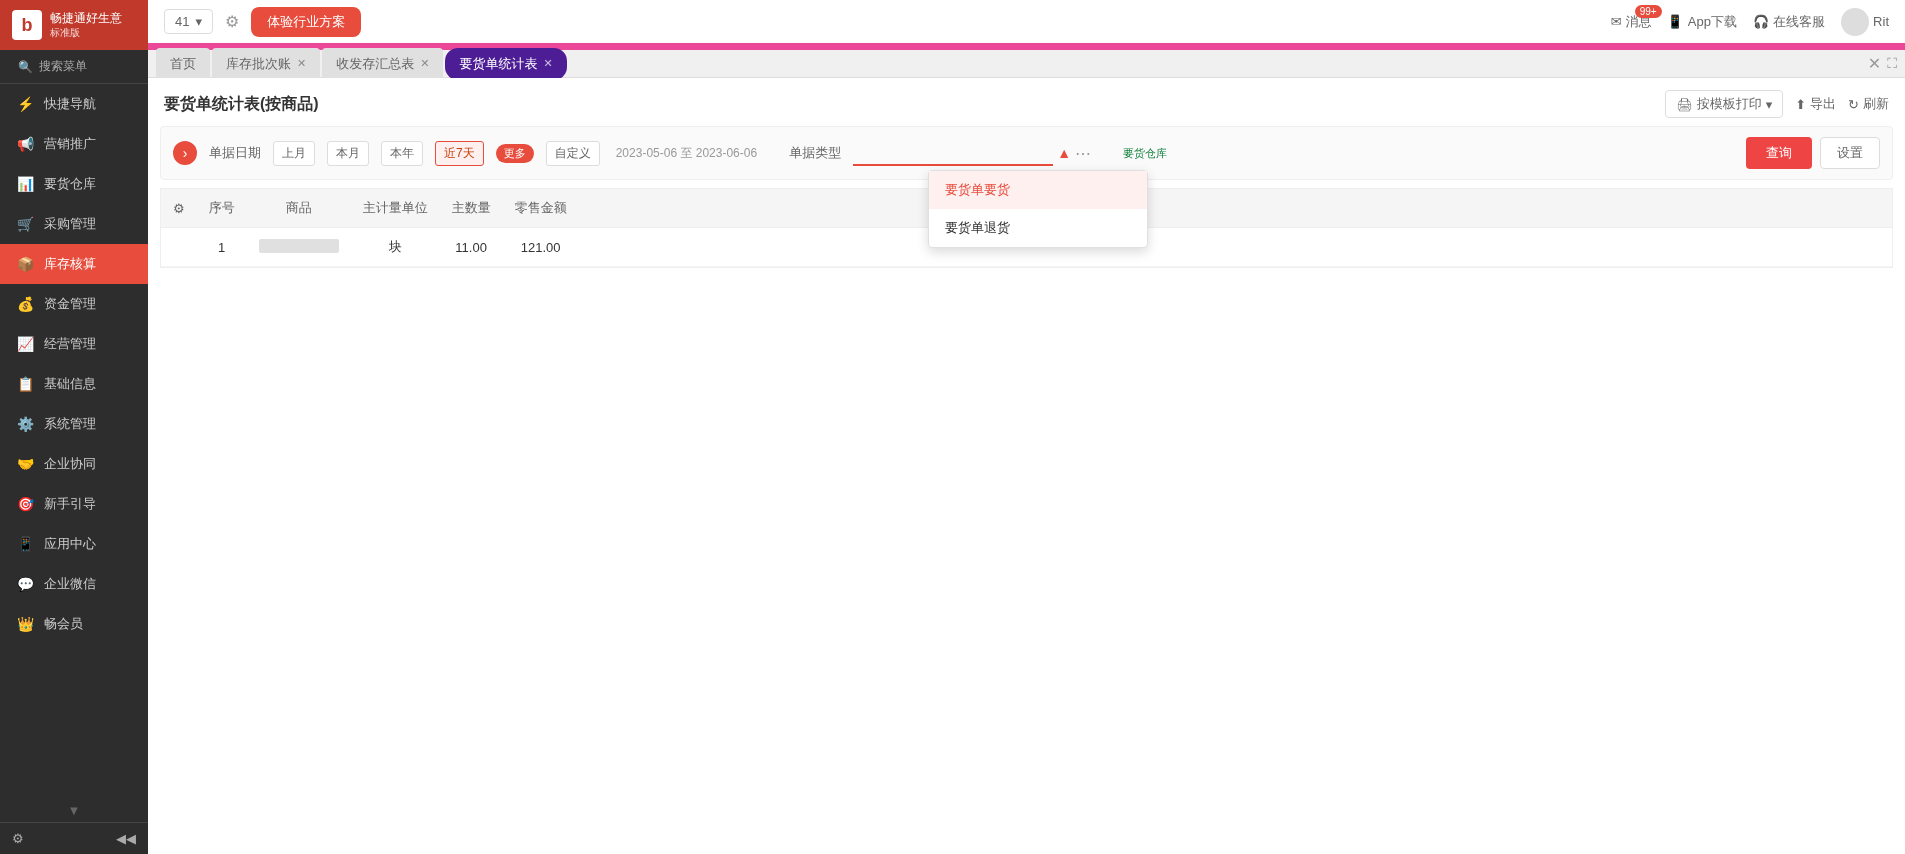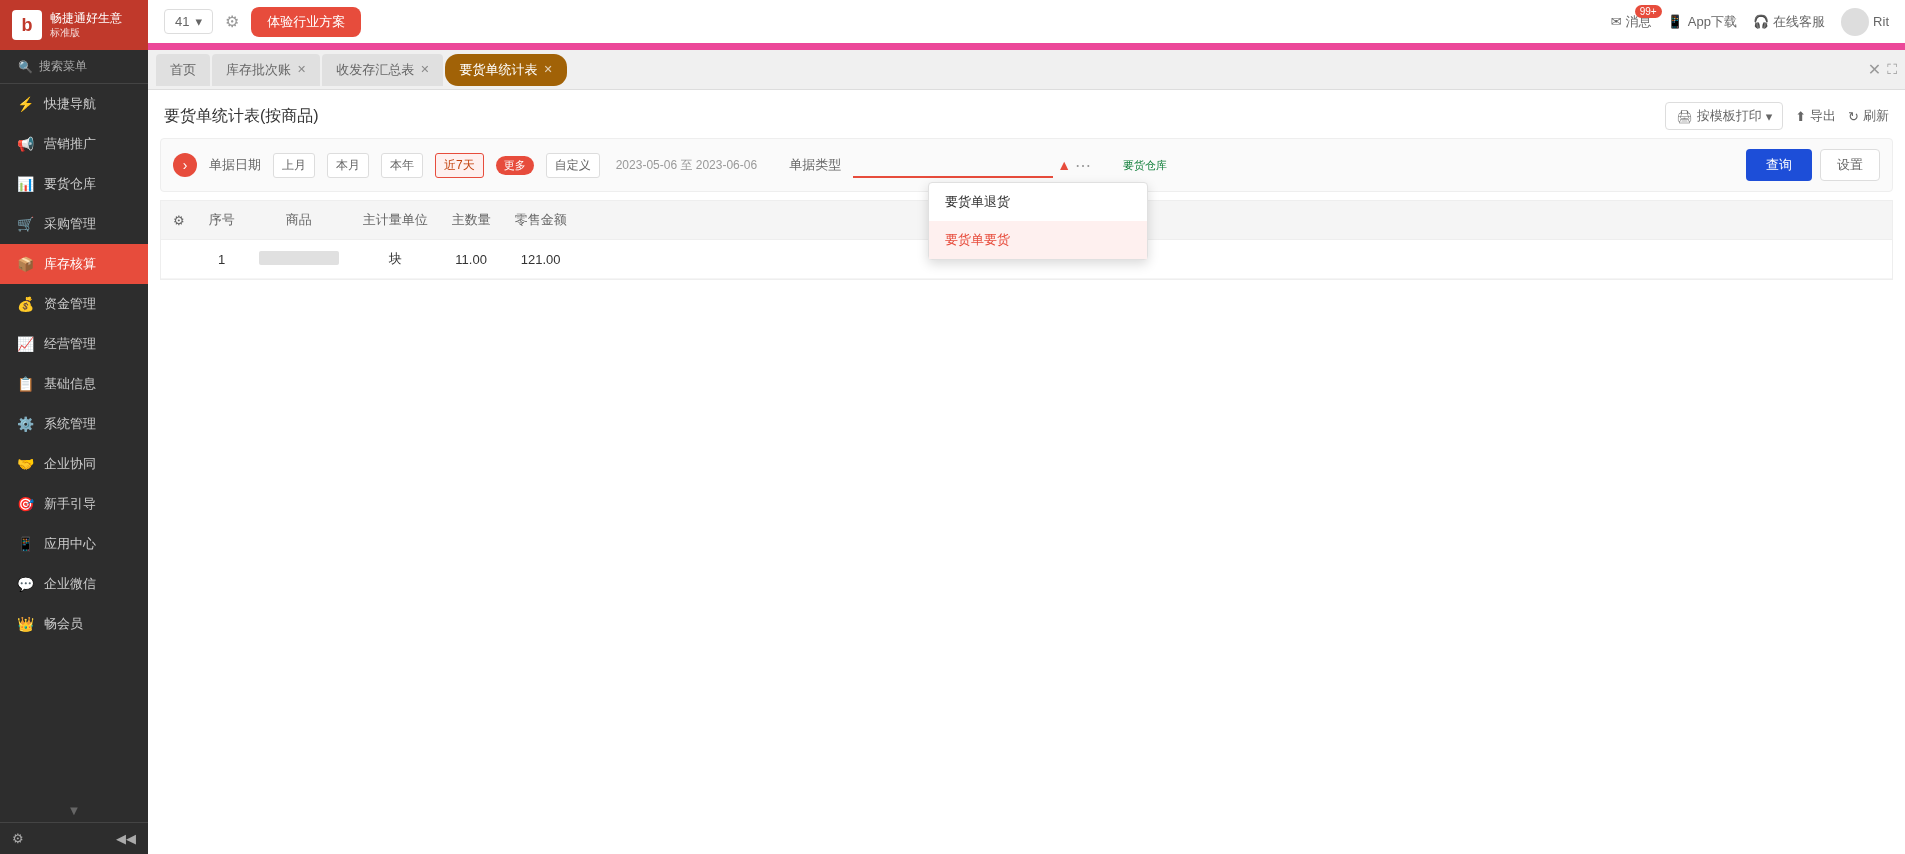--- a/index.html
+++ b/index.html
@@ -124,21 +124,21 @@
       font-size: 10px;
       position: absolute;
       top: -8px;
       right: -10px;
     }
     .avatar { width: 28px; height: 28px; background: #ddd; border-radius: 50%; }
     .user-name { color: #666; font-size: 13px; }
 
     
     .tabbar {
-      height: 40px;
+      height: 28px;
       background: #f0f0f0;
       display: flex;
       align-items: center;
       padding: 0 8px;
       border-bottom: 1px solid #ddd;
       flex-shrink: 0;
       gap: 2px;
     }
     .tab {
       display: flex;
@@ -147,21 +147,21 @@
       height: 32px;
       border-radius: 4px 4px 0 0;
       font-size: 13px;
       cursor: pointer;
       background: #e0e0e0;
       color: #666;
       gap: 6px;
       position: relative;
     }
     .tab.active {
-      background: #a16207;
+      background: #4c1d95;
       color: white;
       border-radius: 13px;
     }
     .tab-close { font-size: 11px; cursor: pointer; opacity: 0.7; }
     .tabbar-close { margin-left: auto; font-size: 16px; color: #999; cursor: pointer; }
     .tabbar-expand { font-size: 14px; color: #999; cursor: pointer; }
 
     
     .page-content {
       flex: 1;
@@ -171,21 +171,21 @@
     }
 
     
     .page-header {
       display: flex;
       align-items: center;
       justify-content: space-between;
       padding: 12px 16px 8px;
       background: white;
     }
-    .page-title { font-size: 16px; font-weight: normal; color: #333; }
+    .page-title { font-size: 16px; font-weight: bold; color: #333; }
     .page-actions { display: flex; align-items: center; gap: 12px; }
     .btn-print {
       display: flex; align-items: center; gap: 4px; color: #666; cursor: pointer; font-size: 13px;
       border: 1px solid #ddd; padding: 4px 10px; border-radius: 4px;
     }
     .btn-export {
       display: flex; align-items: center; gap: 4px; color: #666; cursor: pointer; font-size: 13px;
     }
     .btn-refresh {
       display: flex; align-items: center; gap: 4px; color: #666; cursor: pointer; font-size: 13px;
@@ -247,21 +247,21 @@
       padding: 4px 4px;
       font-size: 13px;
       background: transparent;
     }
     .filter-type-chevron { color: #e74c3c; cursor: pointer; font-size: 14px; }
     .filter-type-dots { color: #999; cursor: pointer; font-size: 16px; }
 
     .filter-warehouse-label { color: #15803d; font-size: 11px; white-space: nowrap; margin-left: 20px; }
 
     .btn-query {
-      background: #1d4ed8;
+      background: #ef4444;
       color: white;
       border: none;
       padding: 0 20px;
       border-radius: 4px;
       cursor: pointer;
       font-size: 13px;
       margin-left: auto;
     }
     .btn-settings {
       background: white;
@@ -526,22 +526,22 @@
         <button class="filter-date-btn">自定义</button>
         <span class="filter-date-range">2023-05-06 至 2023-06-06</span>
 
         <span class="filter-type-label">单据类型</span>
         <div style="position:relative; display:flex; align-items:center; gap:4px;">
           <input class="filter-type-input" type="text" value="" style="">
           <span class="filter-type-chevron">▲</span>
           <span class="filter-type-dots">⋯</span>
 
           <div class="dropdown-overlay">
+            <div class="dropdown-item selected">要货单要货</div>
             <div class="dropdown-item">要货单退货</div>
-            <div class="dropdown-item selected">要货单要货</div>
           </div>
         </div>
 
         <span class="filter-warehouse-label">要货仓库</span>
         <span style="margin-left:auto; display:flex; gap:8px;">
           <button class="btn-query">查询</button>
           <button class="btn-settings">设置</button>
         </span>
       </div>
     </div>

